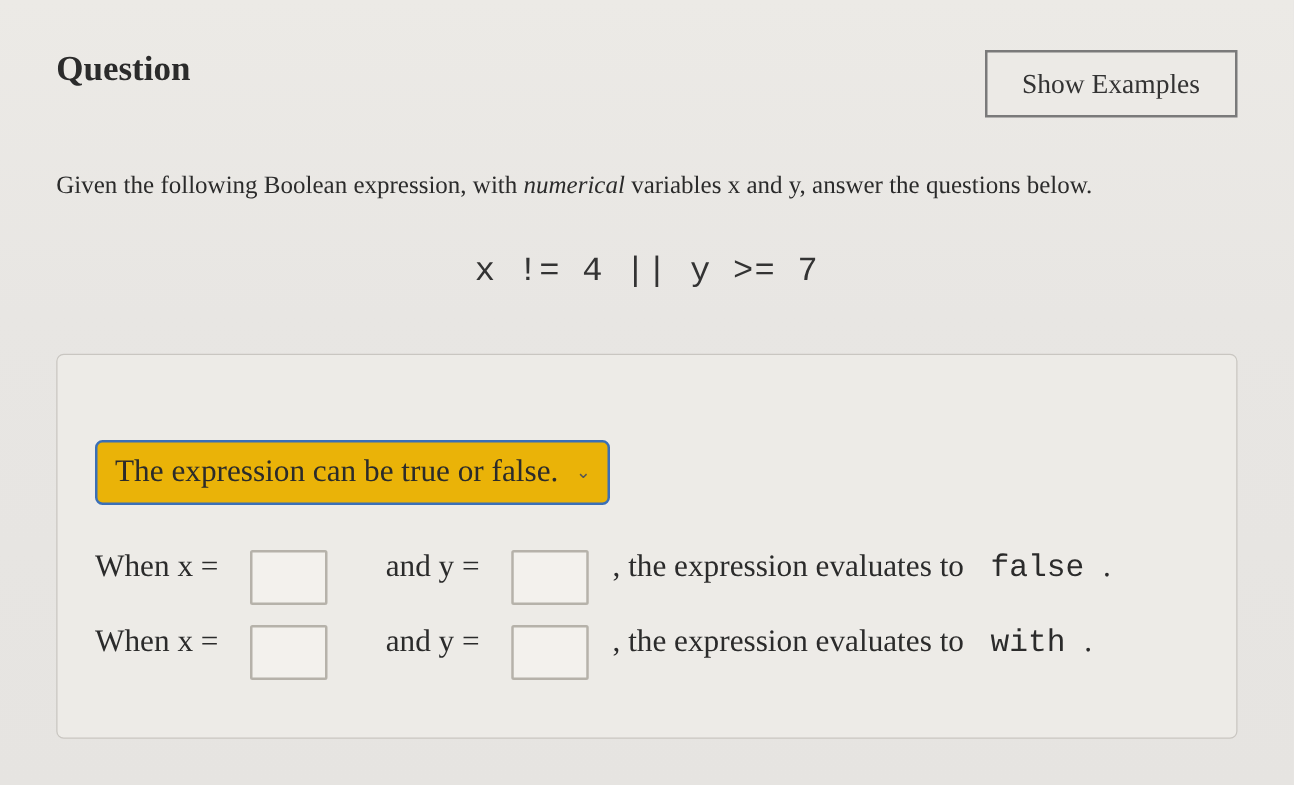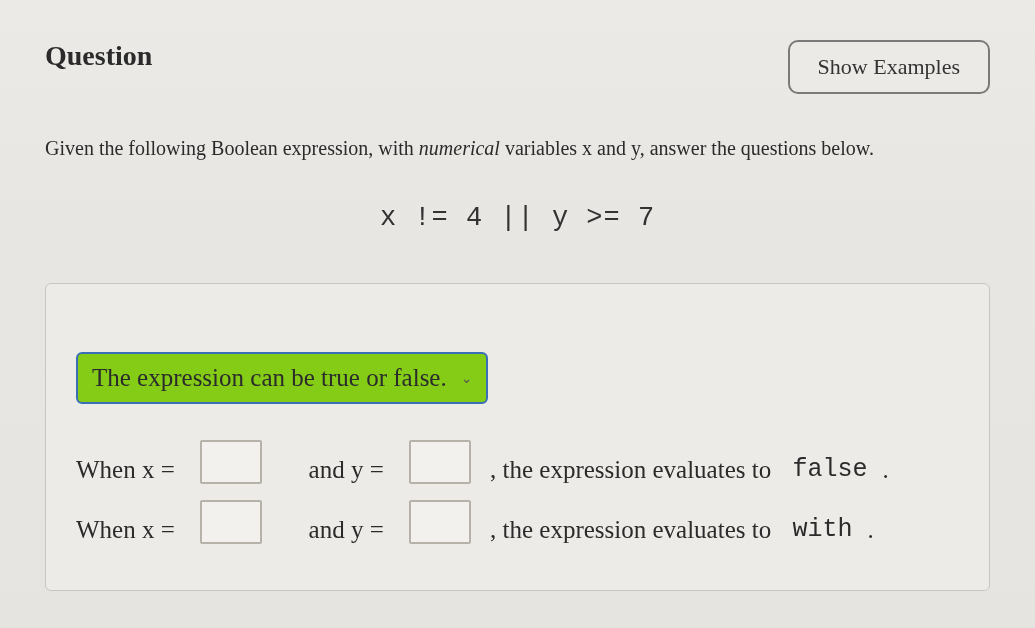--- a/index.html
+++ b/index.html
@@ -19,21 +19,21 @@
     display: flex;
     justify-content: space-between;
     align-items: flex-start;
   }
   .question-title {
     font-weight: bold;
     font-size: 28px;
   }
   .show-examples {
     border: 2px solid #7a7a7a;
-    border-radius: 10px;
+    border-radius: 0;
     padding: 12px 28px;
     font-size: 22px;
     color: #333;
     background: #eceae6;
     cursor: pointer;
     font-family: Georgia, serif;
   }
   .prompt {
     margin-top: 40px;
     font-size: 20px;
@@ -66,33 +66,33 @@
     margin-left: 12px;
   }
   .dropdown {
     margin-top: 40px;
     display: inline-flex;
     align-items: center;
     border: 2px solid #3a6fb7;
     border-radius: 6px;
     padding: 10px 14px;
     font-size: 25px;
-    background: #84cc16;
+    background: #eab308;
     cursor: pointer;
     color: #2b2b2b;
   }
   .chev {
     margin-left: 14px;
     font-size: 14px;
     color: #555;
   }
   .rows { margin-top: 36px; }
   .row {
     display: flex;
-    align-items: flex-end;
+    align-items: flex-start;
     font-size: 25px;
     margin-bottom: 16px;
     flex-wrap: nowrap;
     gap: 15px;
   }
   .row .lbl { white-space: pre; }
   .blank {
     display: inline-block;
     width: 62px; height: 44px;
     border: 2px solid #b6b2aa;

